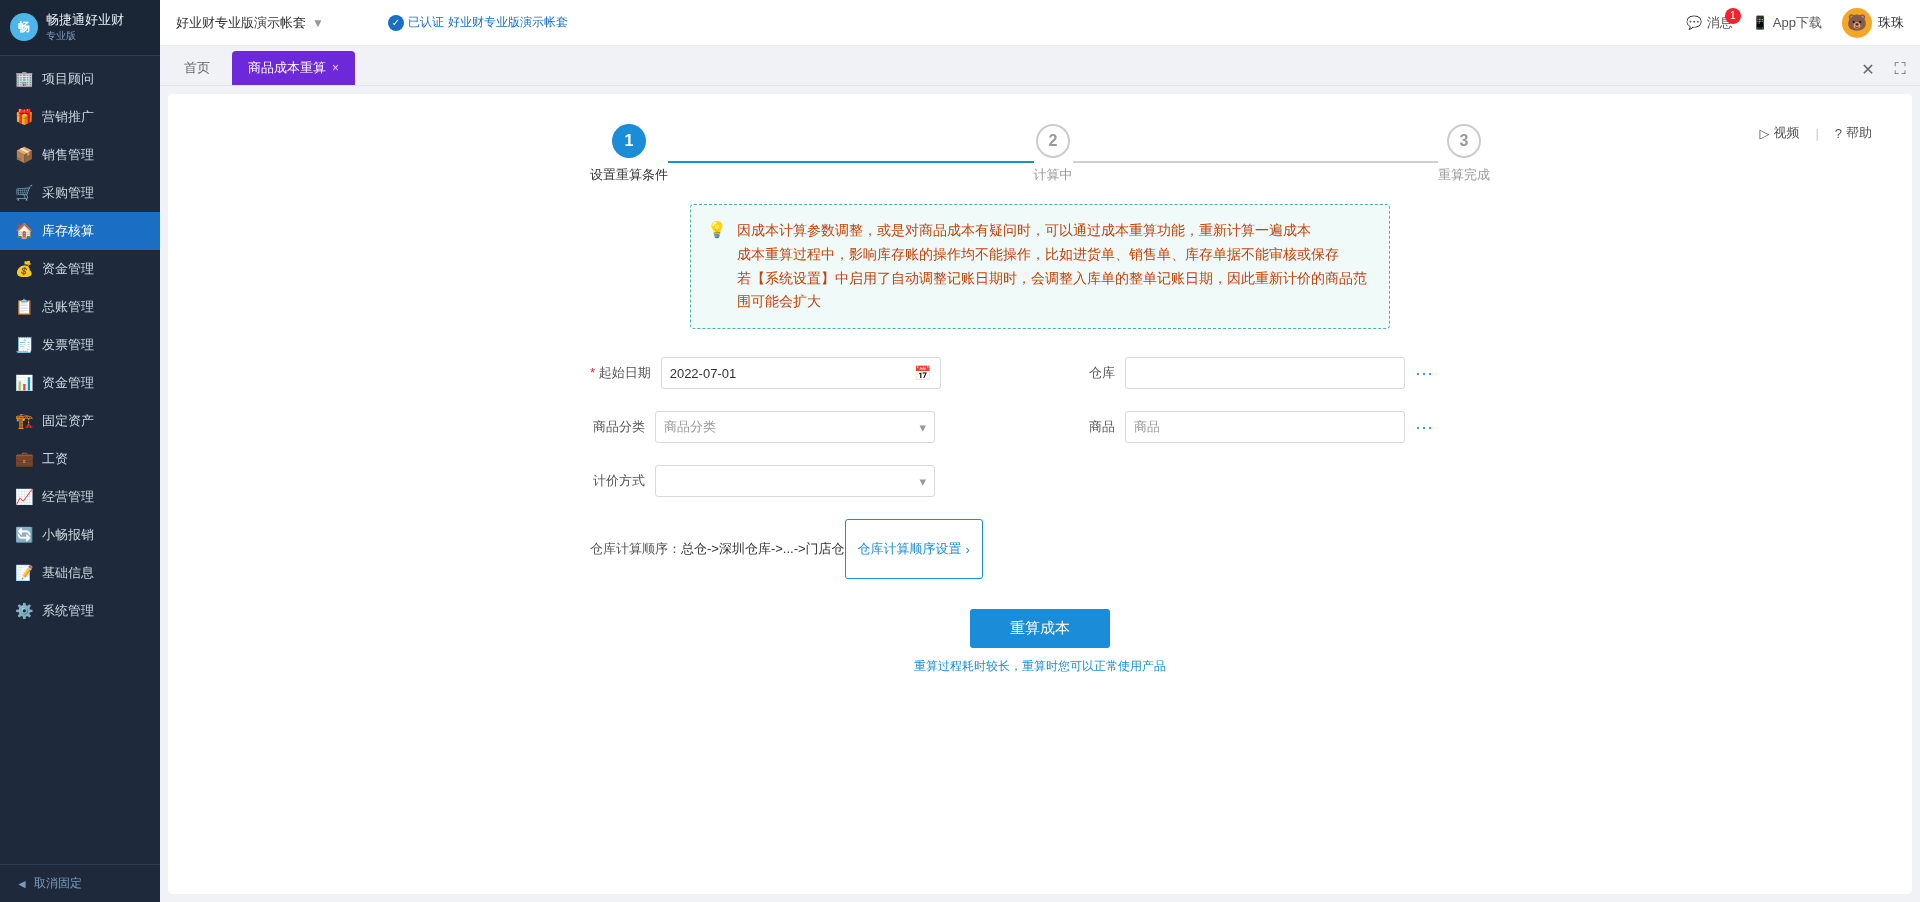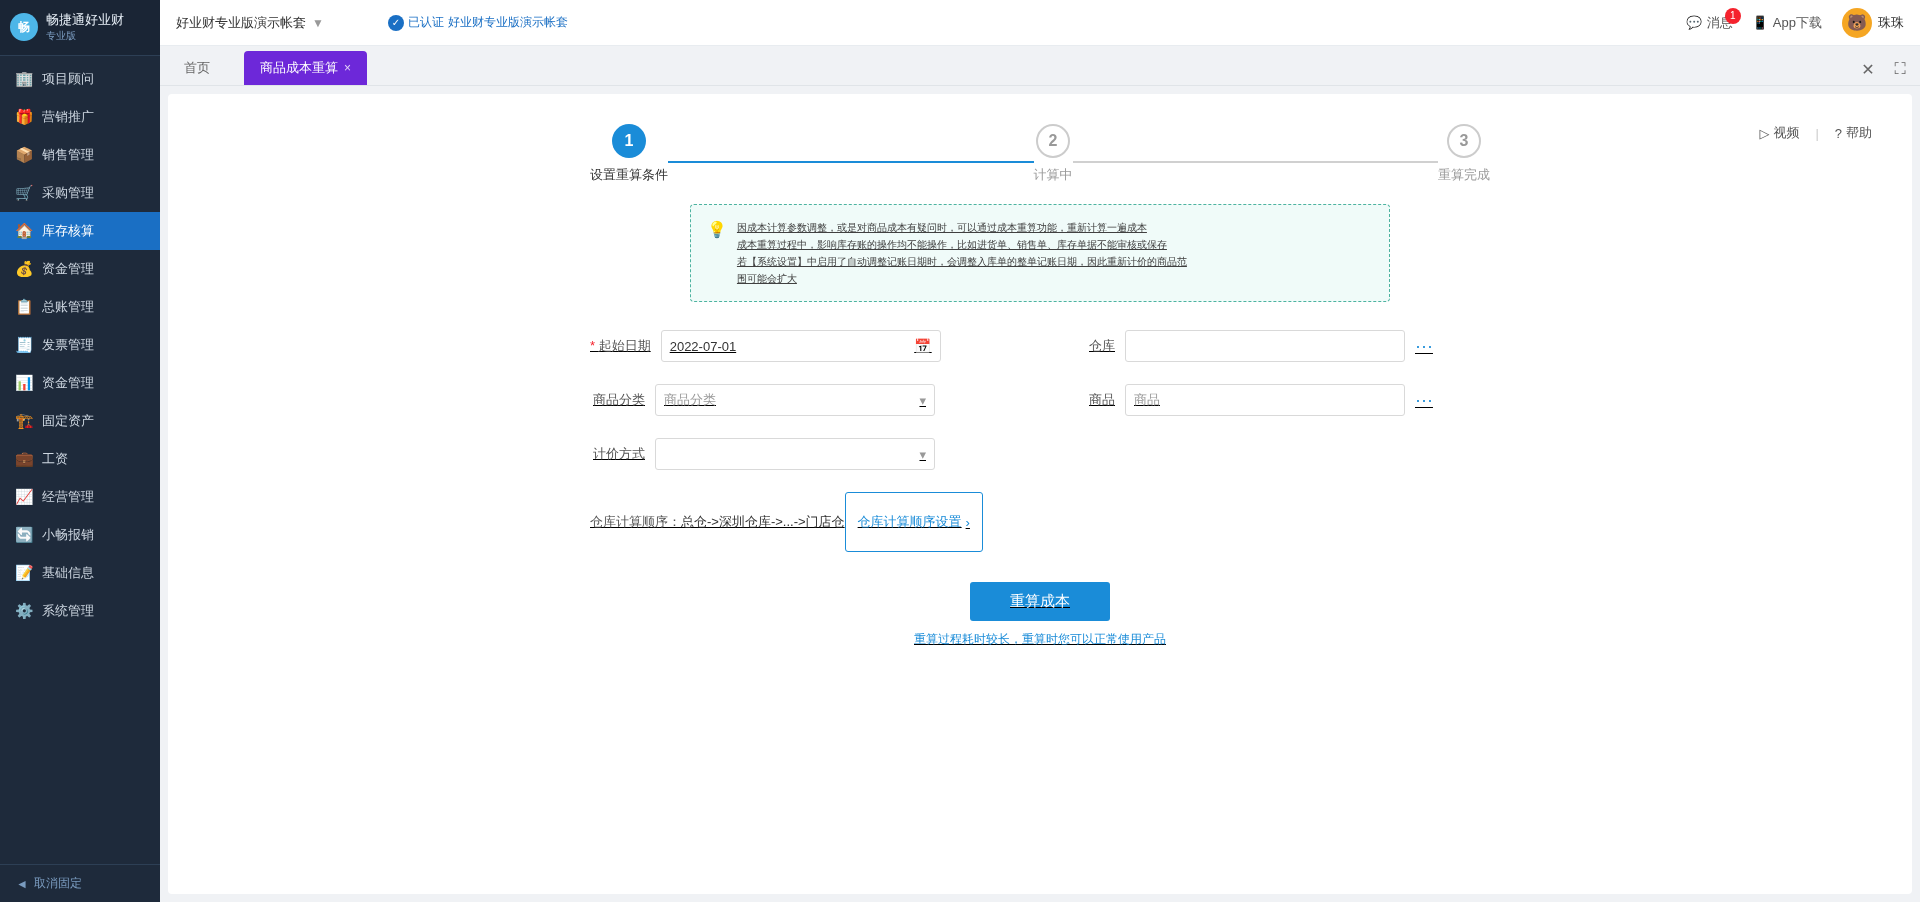--- a/index.html
+++ b/index.html
@@ -179,21 +179,21 @@
     .user-name { color: #333; font-size: 13px; }
 
     
     .tab-bar {
       background: #f0f2f5;
       height: 40px;
       display: flex;
       align-items: flex-end;
       padding: 0 0 0 8px;
       border-bottom: 1px solid #e0e4e8;
-      gap: 18px;
+      gap: 6px;
     }
     .tab {
       height: 34px;
       padding: 0 16px;
       display: flex;
       align-items: center;
       gap: 6px;
       border-radius: 4px 4px 0 0;
       cursor: pointer;
       font-size: 13px;
@@ -302,31 +302,29 @@
       margin-left: auto;
       margin-right: auto;
     }
     .tip-icon {
       color: #f5a623;
       font-size: 16px;
       margin-top: 1px;
       flex-shrink: 0;
     }
     .tip-text {
-      color: #404040;
-      font-size: 10px;
+      color: #c2410c;
+      font-size: 14px;
       line-height: 1.7;
-      text-decoration: underline;
     }
 
     
     .form-area {
       max-width: 900px;
       margin: 15px auto;
-      text-decoration: underline;
     }
     .form-row {
       display: flex;
       align-items: center;
       margin-bottom: 22px;
       gap: 40px;
     }
     .form-group {
       display: flex;
       align-items: center;

